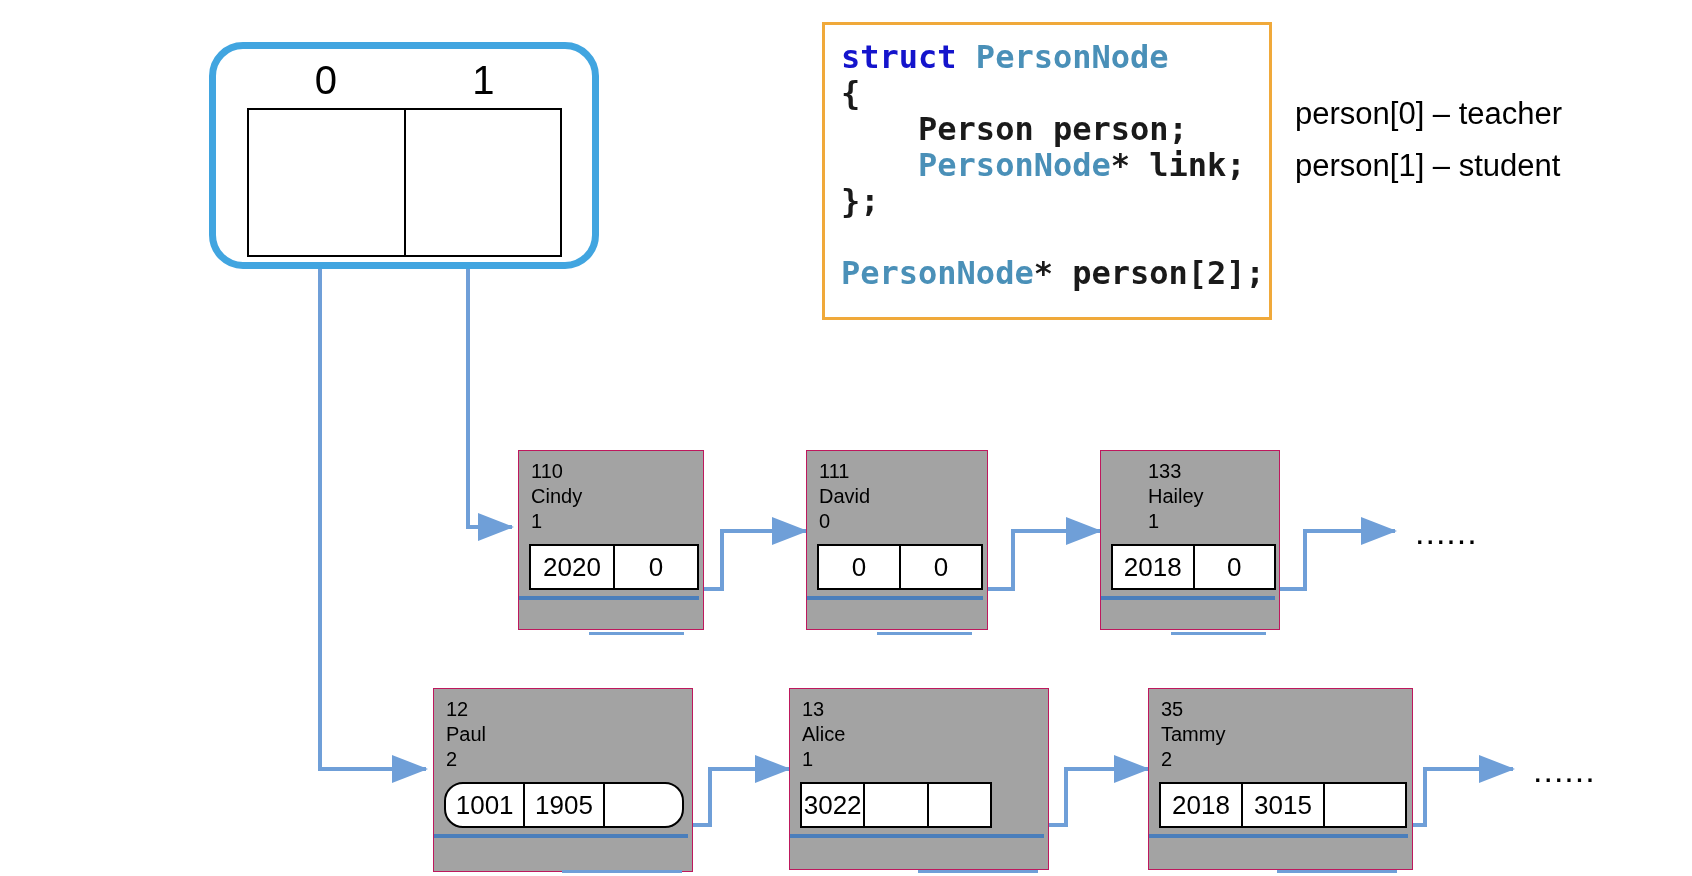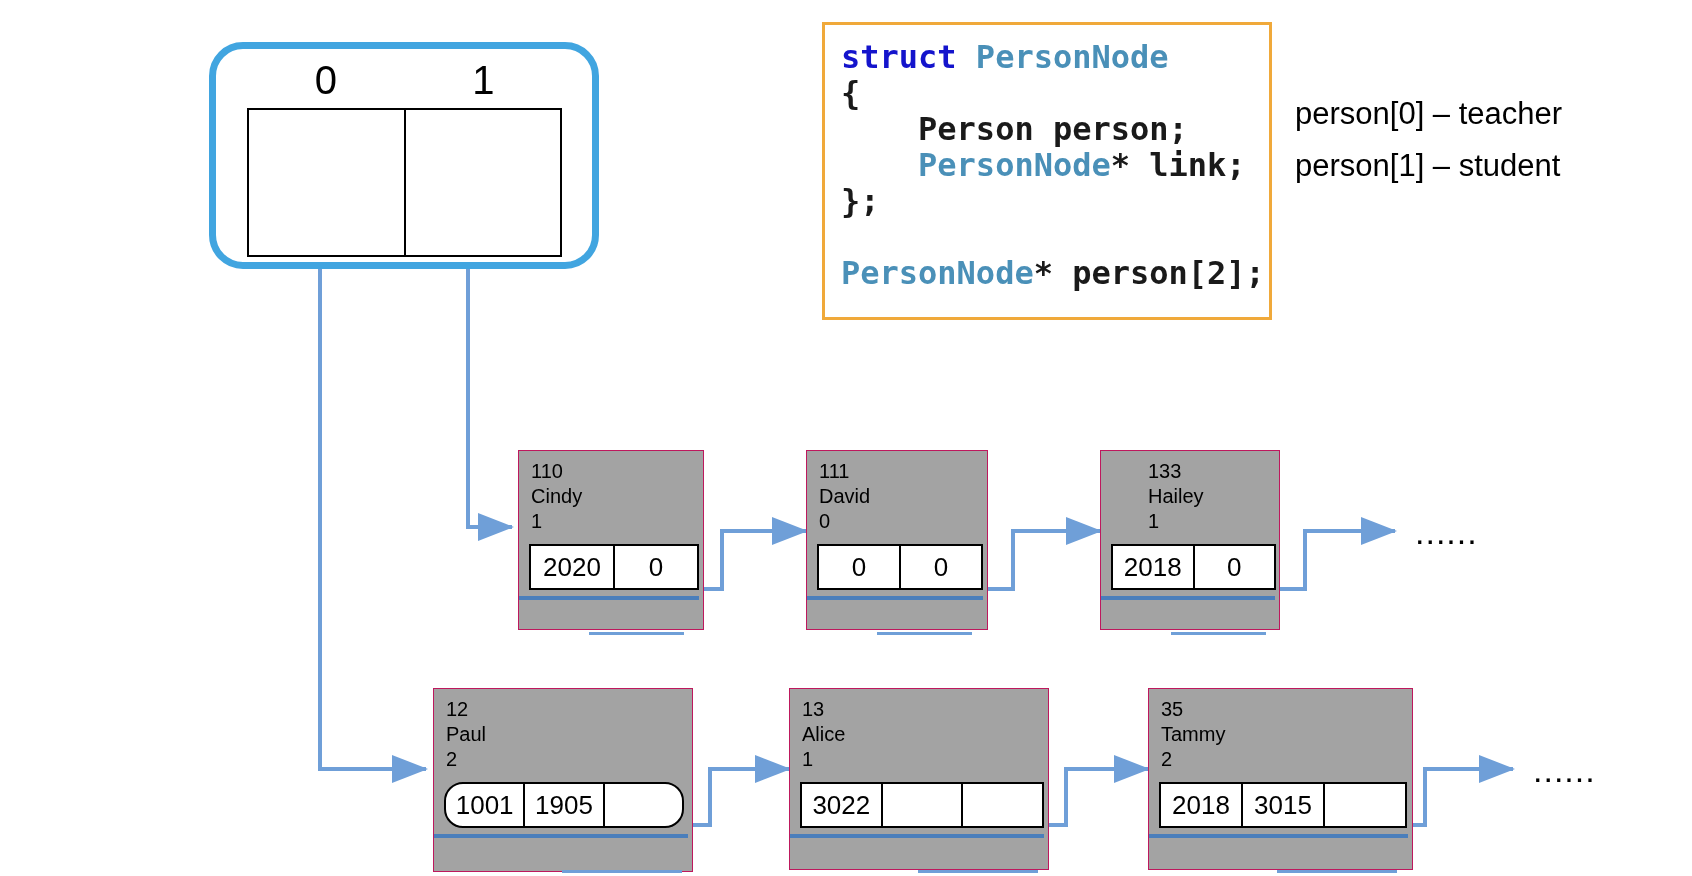--- a/index.html
+++ b/index.html
@@ -287,21 +287,21 @@
         </div>
         <div class="node-divider" style="left: 0px; top: 145px; width: 254px;"></div>
         <div class="node-linkstub" style="left: 128px; top: 181px; width: 120px;"></div>
       </div>
       <div class="node" style="left: 789px; top: 672px; width: 260px; height: 182px;">
         <div class="node-head">
           <div class="node-field">13</div>
           <div class="node-field">Alice</div>
           <div class="node-field">1</div>
         </div>
-        <div class="node-cells" style="left: 10px; top: 93px; width: 244px; height: 46px;">
+        <div class="node-cells" style="left: 10px; top: 93px; width: 192px; height: 46px;">
           <div class="node-cell" style="flex: 1 1 0px;">3022</div>
           <div class="node-cell" style="flex: 1 1 0px;"></div>
           <div class="node-cell" style="flex: 1 1 0px;"></div>
         </div>
         <div class="node-divider" style="left: 0px; top: 145px; width: 254px;"></div>
         <div class="node-linkstub" style="left: 128px; top: 181px; width: 120px;"></div>
       </div>
       <div class="node" style="left: 1148px; top: 672px; width: 265px; height: 182px;">
         <div class="node-head">
           <div class="node-field">35</div>

